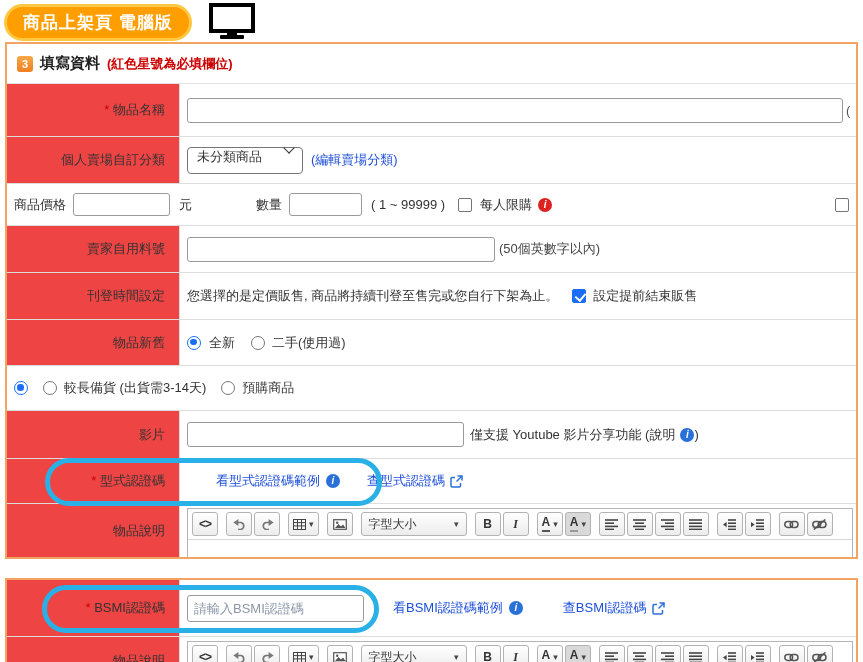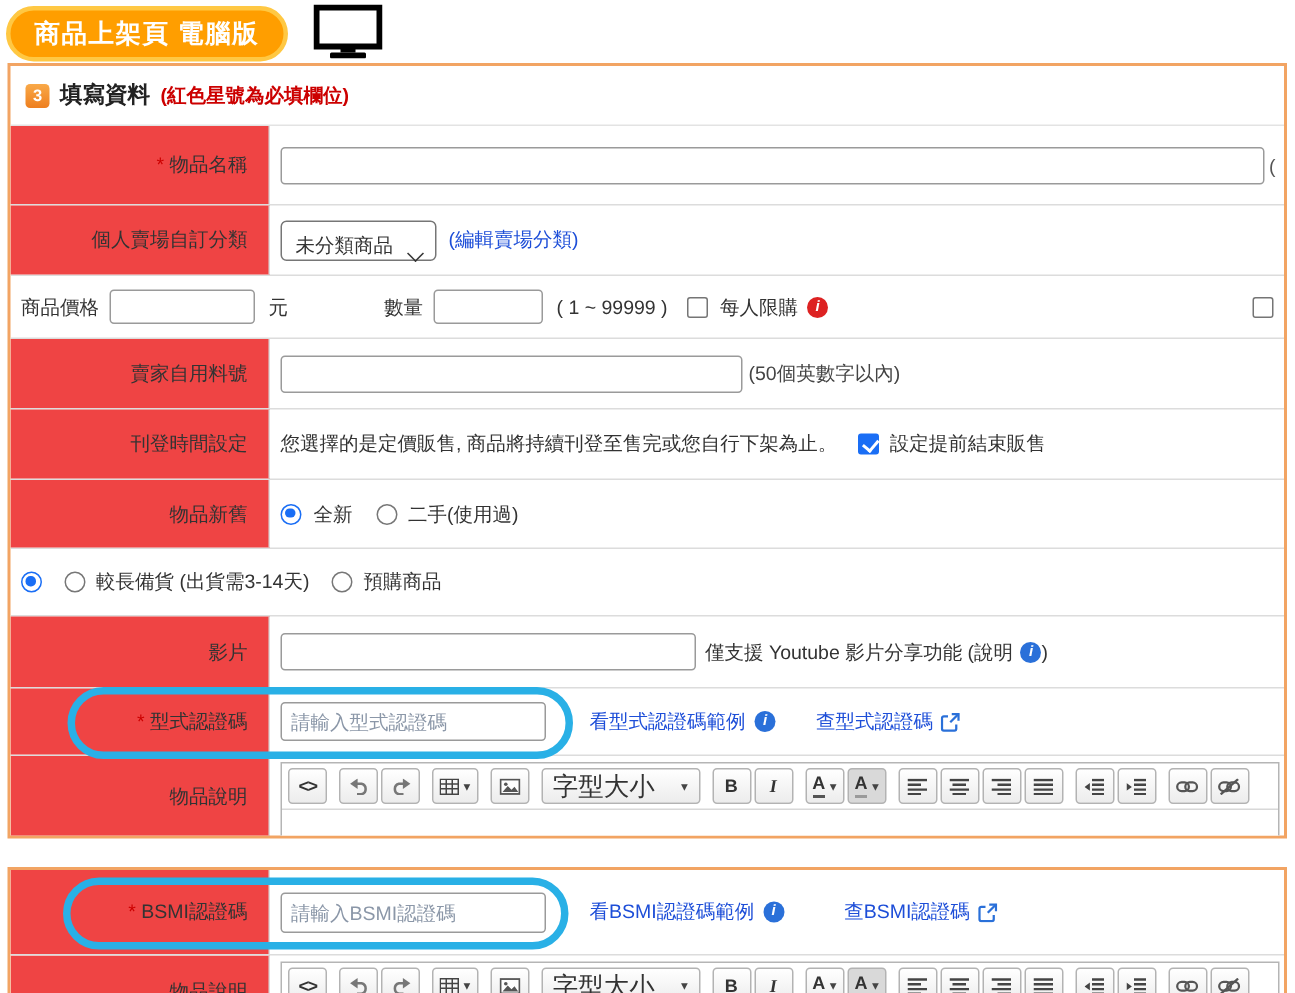--- a/index.html
+++ b/index.html
@@ -28,22 +28,22 @@
   .frow.clip{overflow:hidden;}
   .flabel{width:173px;min-width:173px;background:#ef4444;border-right:1px solid #dcdcdc;display:flex;align-items:center;
     justify-content:flex-end;padding-right:14px;box-sizing:border-box;color:#333;}
   .flabel.required .label-text::before{content:"* ";color:#cc0000;}
   .fcontent{flex:1;display:flex;align-items:center;padding-left:7px;position:relative;}
   .fcontent.top{align-items:flex-start;padding-top:4px;}
   
   input.txt{border:1px solid #9a9a9a;border-radius:3px;height:25px;box-sizing:border-box;font-size:13px;
     padding:0 6px;color:#333;font-family:inherit;background:#fff;outline:none;}
   input.txt::placeholder{color:#8b97a8;opacity:1;}
-  .select{display:inline-flex;align-items:flex-end;border:1px solid #767676;border-radius:4px;height:27px;
-    padding:0 9px;background:#fff;box-sizing:border-box;}
+  .select{display:inline-flex;align-items:flex-start;border:1px solid #767676;border-radius:4px;height:27px;
+    padding:0 9px;background:#fff;box-sizing:border-box;gap:12px;}
   .sel-caret{width:7px;height:7px;border-right:1.7px solid #333;border-bottom:1.7px solid #333;
     transform:rotate(45deg);margin-left:11px;margin-top:-4px;display:inline-block;}
   .cb{width:14px;height:14px;border:1px solid #757575;border-radius:2px;display:inline-block;background:#fff;
     position:relative;box-sizing:border-box;flex:none;}
   .cb.checked{background:#1a6ef5;border-color:#1a6ef5;}
   .cb.checked::after{content:"";position:absolute;left:3.5px;top:0.5px;width:5px;height:8px;
     border:solid #fff;border-width:0 2px 2px 0;transform:rotate(40deg);}
   .radio{width:14px;height:14px;border:1.5px solid #777;border-radius:50%;display:inline-block;background:#fff;
     position:relative;box-sizing:border-box;flex:none;}
   .radio.checked{border-color:#1a6ef5;}
@@ -59,21 +59,21 @@
   .oval{position:absolute;border:5px solid #29b0e6;border-radius:28px;pointer-events:none;background:transparent;z-index:5;}
   .oval1{left:45px;top:458px;width:327px;height:38px;}
   .oval2{left:42px;top:585px;width:327px;height:38px;}
   
   .editor{border:1px solid #b5b5b5;background:#fff;width:666px;box-sizing:border-box;height:90px;}
   .editor-toolbar{display:flex;align-items:center;padding:3px 4px;gap:2px;border-bottom:1px solid #d8d8d8;}
   .tb-btn{height:24px;min-width:26px;border:1px solid #b3b3b3;border-radius:3px;background:linear-gradient(#ffffff,#ececec);
     display:inline-flex;align-items:center;justify-content:center;font-size:12px;color:#333;padding:0 4px;box-sizing:border-box;flex:none;}
   .tb-btn.pressed{background:#d9d9d9;}
   .tb-btn.wide{min-width:106px;justify-content:space-between;padding:0 7px;}
-  .tb-text{font-size:17px;color:#333;text-align:right;}
+  .tb-text{font-size:12px;color:#333;text-align:right;}
   .caret{font-size:9px;color:#444;margin-left:3px;line-height:1;}
   .fc{font-weight:bold;border-bottom:2px solid #555;line-height:1.1;padding-bottom:1px;}
   .bc{font-weight:bold;border-bottom:2px solid #9a9a9a;line-height:1.1;padding-bottom:1px;}
   .suffix{color:#555;}
   .sep-text{white-space:nowrap;}
 </style>
 </head>
 <body>
 
 <div class="badge">商品上架頁 電腦版</div>
@@ -184,21 +184,20 @@
       <span class="info blue" style="margin-left:5px"></span>
       <span>)</span>
     </div>
   </div>
 
   <div class="frow" style="height:45px">
     <div class="flabel required">
       <span class="label-text">型式認證碼</span>
     </div>
     <div class="fcontent">
-      <input class="txt" style="width: 177px; height: 26px;" placeholder="請輸入型式認證碼">
       <a class="link" style="margin-left:29px">看型式認證碼範例</a>
       <span class="info blue" style="margin-left:6px"></span>
       <a class="link" style="margin-left:27px">查型式認證碼</a>
       <span style="margin-left:5px;display:inline-flex">
         <svg width="13" height="13" viewBox="0 0 13 13">
           <path d="M5 2.5 H2.2 A1.2 1.2 0 0 0 1 3.7 V10.8 A1.2 1.2 0 0 0 2.2 12 H9.3 A1.2 1.2 0 0 0 10.5 10.8 V8" fill="none" stroke="#2a70d9" stroke-width="1.5"></path>
           <path d="M7.5 1 H12 V5.5" fill="none" stroke="#2a70d9" stroke-width="1.5"></path>
           <line x1="12" y1="1" x2="6.5" y2="6.5" stroke="#2a70d9" stroke-width="1.5"></line>
         </svg>
       </span>

